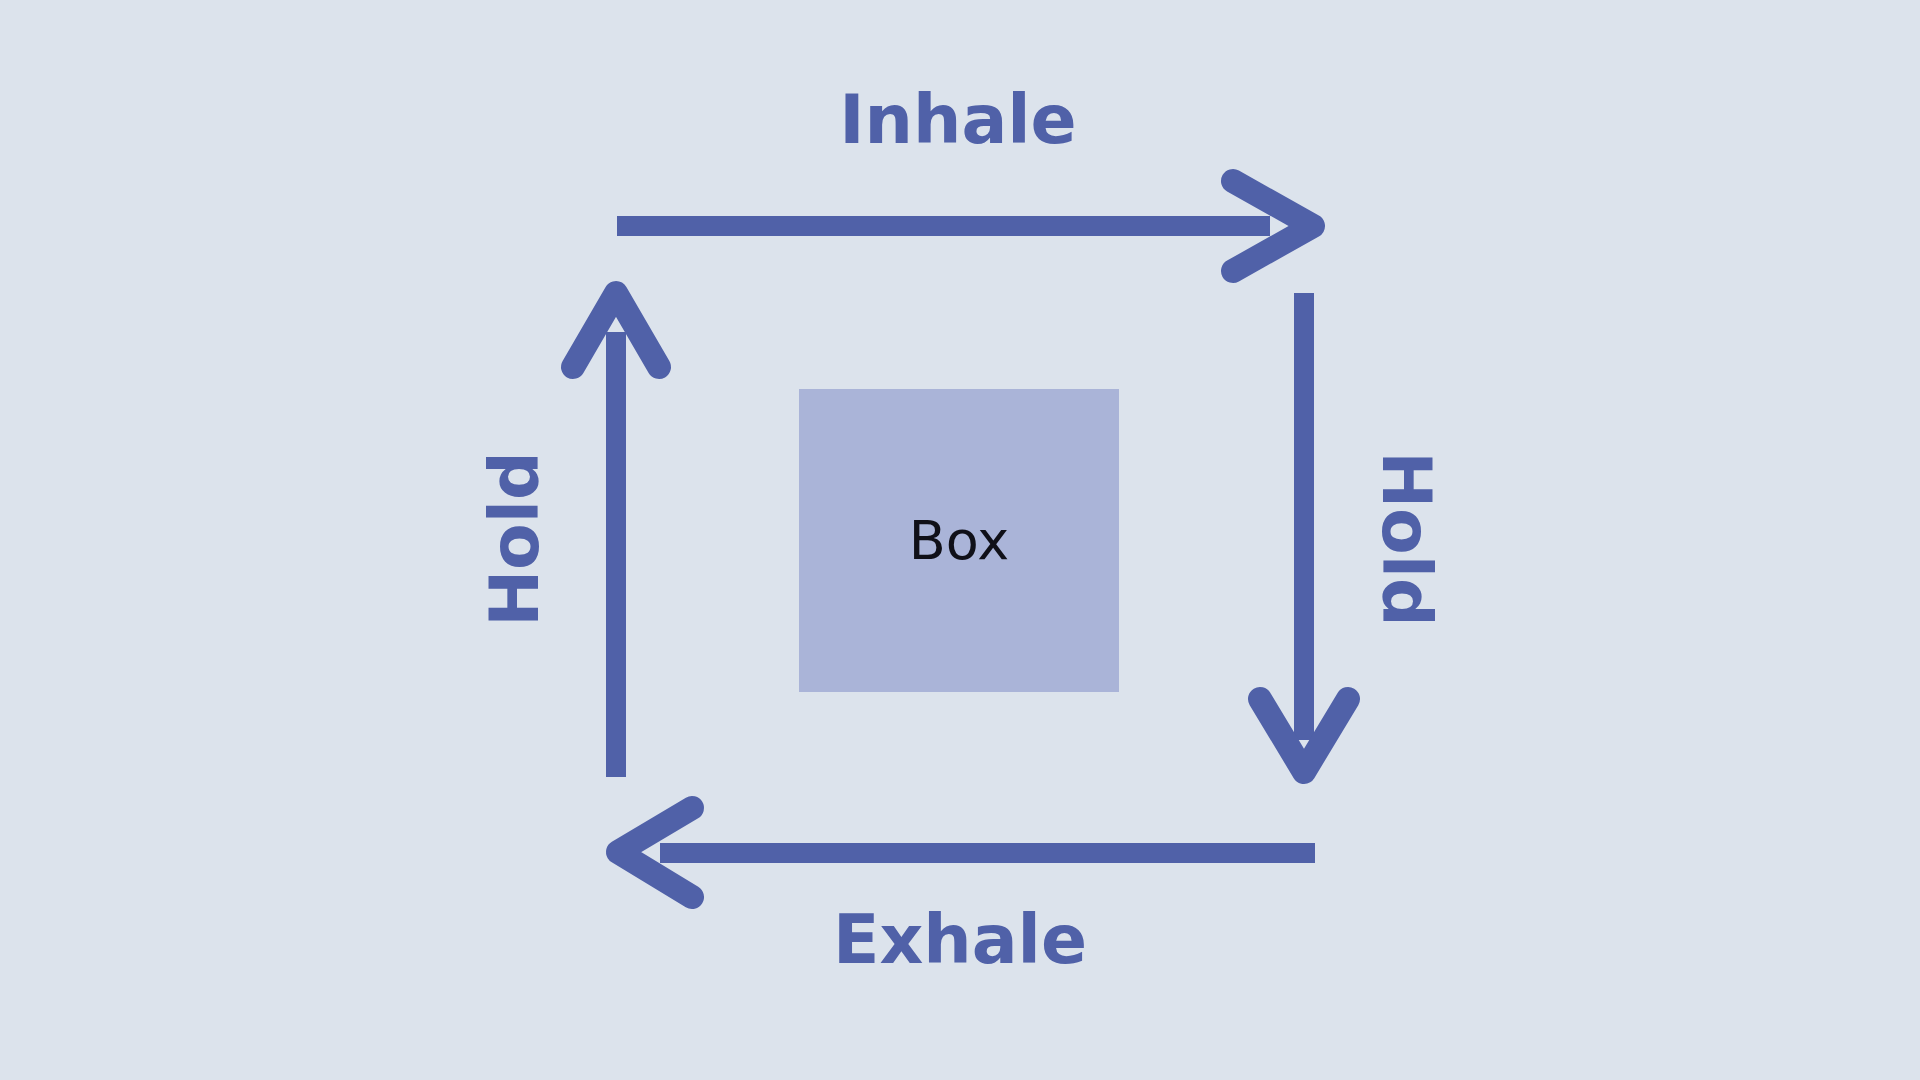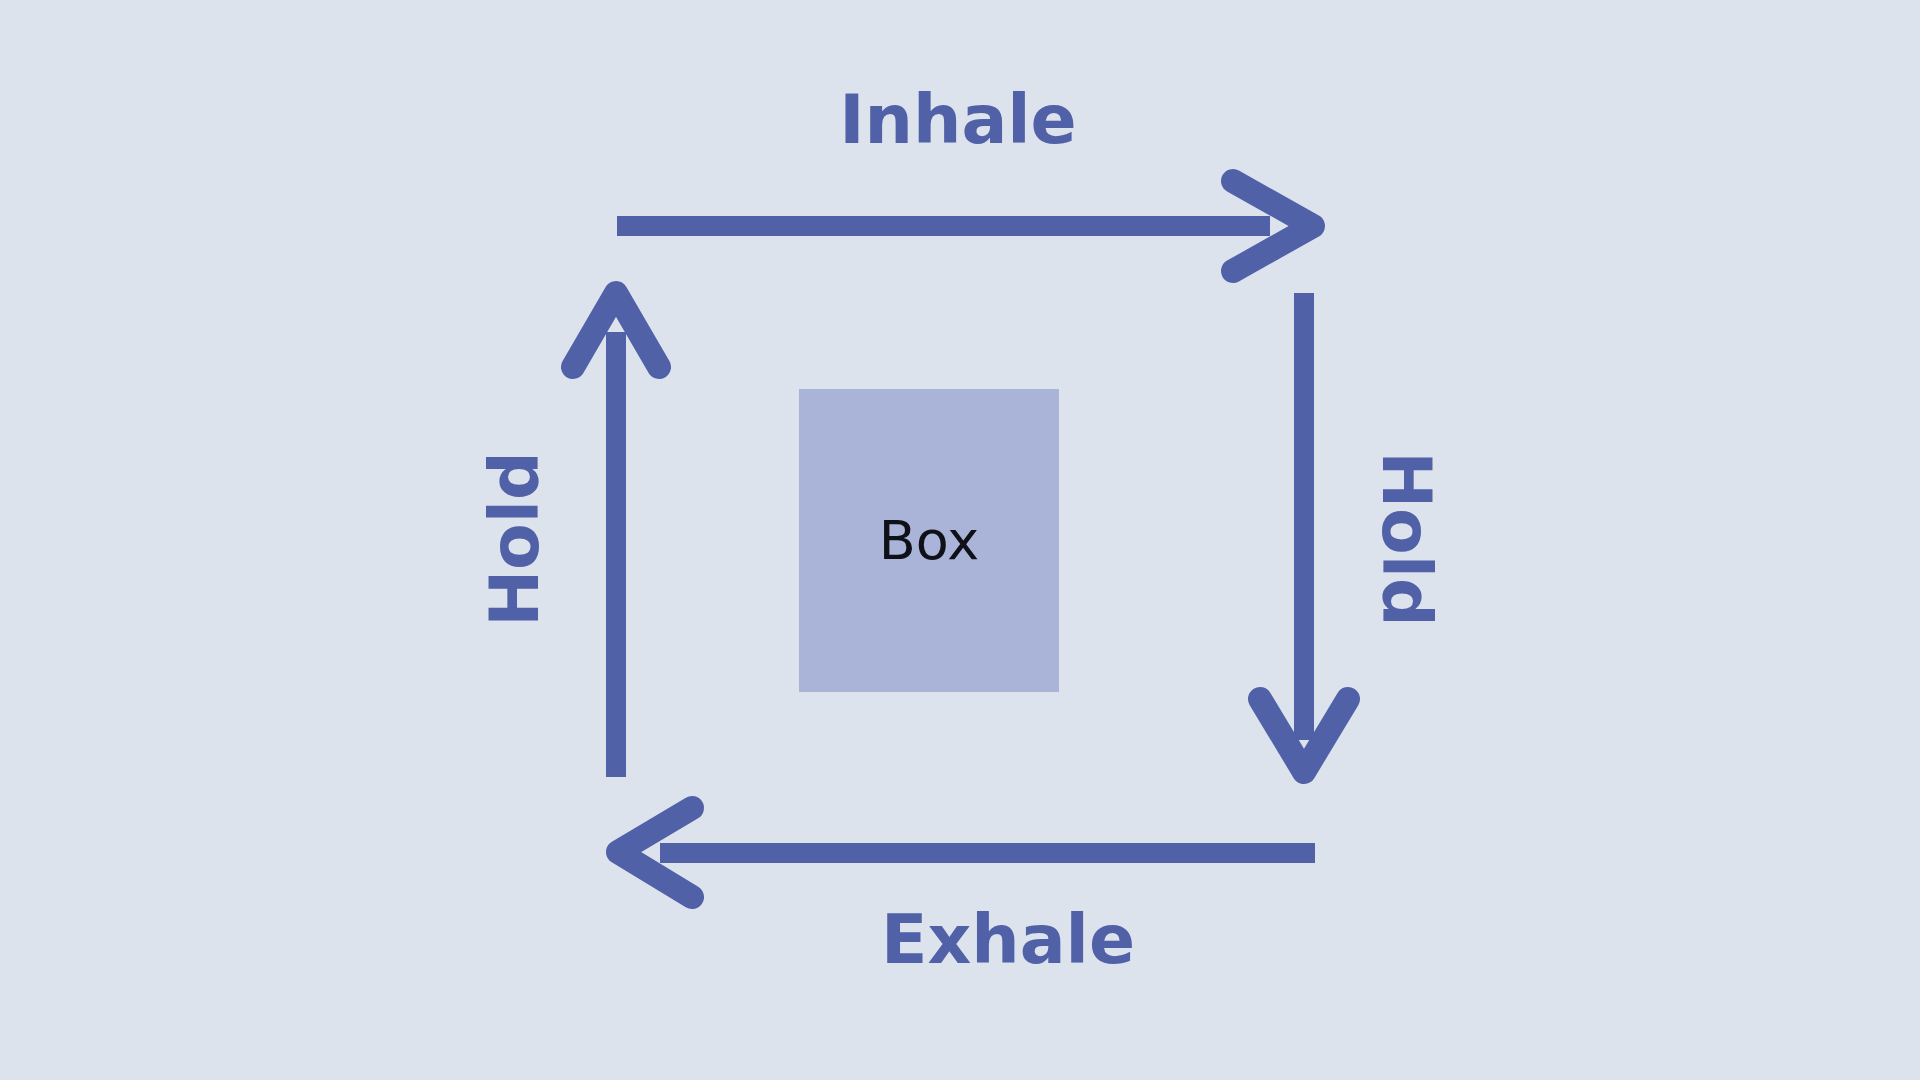--- a/index.html
+++ b/index.html
@@ -51,39 +51,39 @@
     letter-spacing: 0px;
     white-space: nowrap;
     line-height: 1;
   }
   .label-inhale {
     left: 958px;
     top: 86px;
     transform: translateX(-50%);
   }
   .label-exhale {
-    left: 1008px;
+    left: 960px;
     top: 906px;
     transform: translateX(-50%);
   }
   .label-hold-left {
     left: 515px;
     top: 539px;
     transform: translate(-50%, -50%) rotate(-90deg);
   }
   .label-hold-right {
     left: 1406px;
     top: 539px;
     transform: translate(-50%, -50%) rotate(90deg);
   }
   .center-box {
     position: absolute;
     left: 799px;
     top: 389px;
-    width: 260px;
+    width: 320px;
     height: 303px;
     background: var(--box-fill);
     display: flex;
     flex-direction: column;
     align-items: center;
     justify-content: center;
     text-align: center;
   }
   .center-box .line {
     color: var(--box-text);

